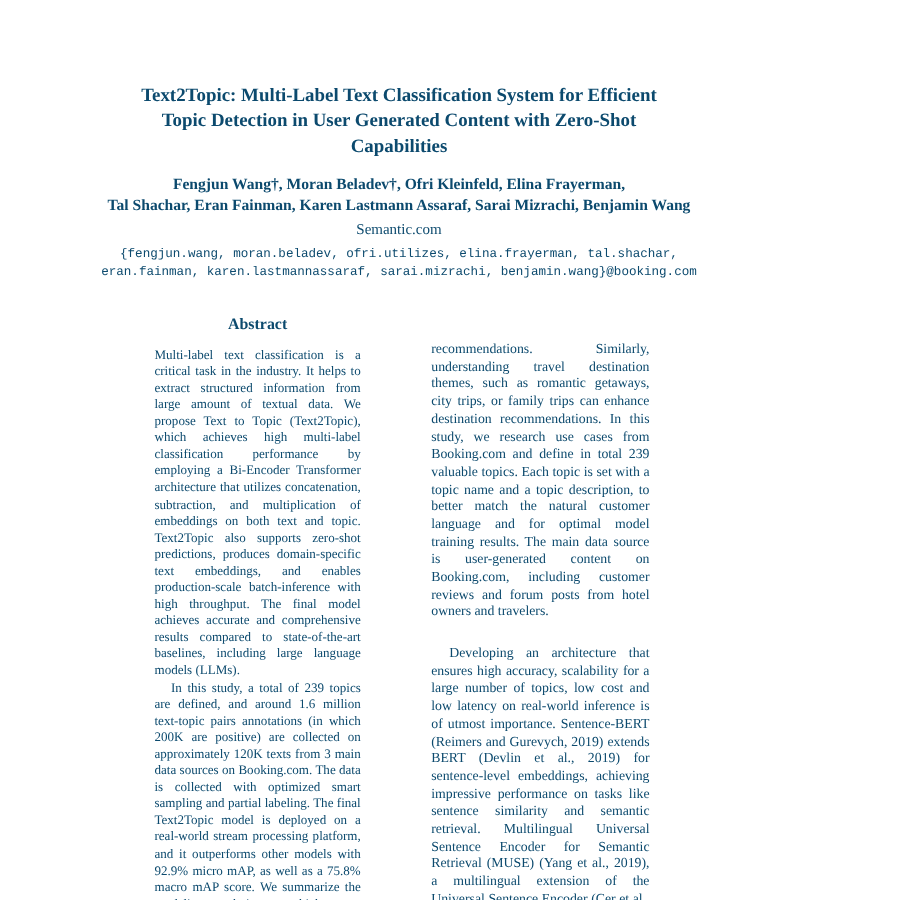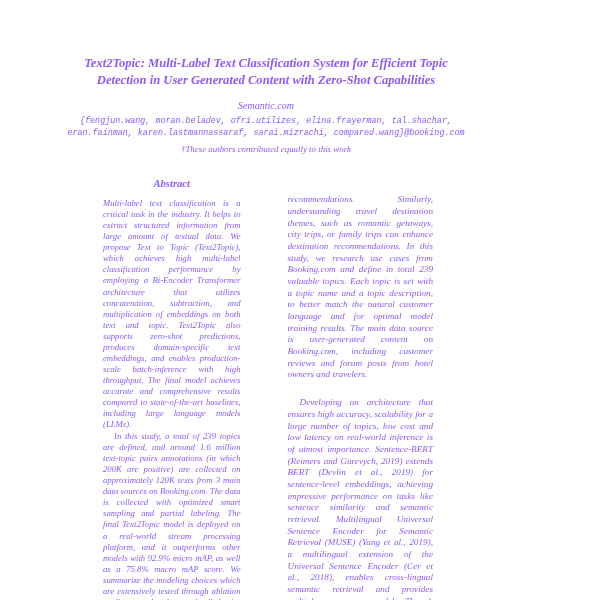--- a/index.html
+++ b/index.html
@@ -5,25 +5,24 @@
   html, body {
     margin: 0;
     padding: 0;
     background: #ffffff;
   }
   .page {
     position: relative;
     width: 532px;
     height: 600px;
     background: #ffffff;
-    color: #8b5cf6;
+    color: #0c4a6e;
     font-family: "Liberation Serif", serif;
     overflow: hidden;
     box-sizing: border-box;
-    font-style: italic;
   }
   .header {
     padding-top: 55px;
     text-align: center;
   }
   .title {
     font-size: 12.6px;
     font-weight: bold;
     line-height: 1.34;
     margin: 0 78px 11px 78px;
@@ -83,29 +82,32 @@
   .body-text p + p { text-indent: 12px; margin-top: 3px; }
 </style>
 </head>
 <body>
 
 <div class="page">
 
   <div class="header">
     <div class="title">Text2Topic: Multi-Label Text Classification System for Efficient Topic Detection in User Generated Content with Zero-Shot Capabilities</div>
 
+    <div class="authors">
+      <div>Fengjun Wang†, Moran Beladev†, Ofri Kleinfeld, Elina Frayerman,</div>
+      <div>Tal Shachar, Eran Fainman, Karen Lastmann Assaraf, Sarai Mizrachi, Benjamin Wang</div>
+    </div>
 
     <div class="affiliation">Semantic.com</div>
 
     <div class="emails">
       <div>{fengjun.wang, moran.beladev, ofri.utilizes, elina.frayerman, tal.shachar,</div>
-      <div>eran.fainman, karen.lastmannassaraf, sarai.mizrachi, compared.wang}@booking.com</div>
+      <div>eran.fainman, karen.lastmannassaraf, sarai.mizrachi, benjamin.wang}@booking.com</div>
     </div>
 
-    <div class="footnote">†These authors contributed equally to this work</div>
   </div>
 
   <div class="columns">
 
     <div class="col">
       <div class="abstract-heading">Abstract</div>
       <div class="abstract-text">
         <p>Multi-label text classification is a critical task in the industry. It helps to extract structured information from large amount of textual data. We propose Text to Topic (Text2Topic), which achieves high multi-label classification performance by employing a Bi-Encoder Transformer architecture that utilizes concatenation, subtraction, and multiplication of embeddings on both text and topic. Text2Topic also supports zero-shot predictions, produces domain-specific text embeddings, and enables production-scale batch-inference with high throughput. The final model achieves accurate and comprehensive results compared to state-of-the-art baselines, including large language models (LLMs).</p>
         <p>In this study, a total of 239 topics are defined, and around 1.6 million text-topic pairs annotations (in which 200K are positive) are collected on approximately 120K texts from 3 main data sources on Booking.com. The data is collected with optimized smart sampling and partial labeling. The final Text2Topic model is deployed on a real-world stream processing platform, and it outperforms other models with 92.9% micro mAP, as well as a 75.8% macro mAP score. We summarize the modeling choices which are extensively tested through ablation studies, and share detailed in-production decision-making steps.</p>
       </div>

